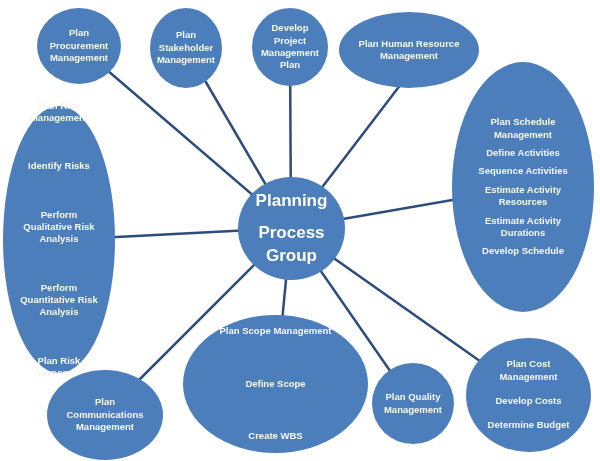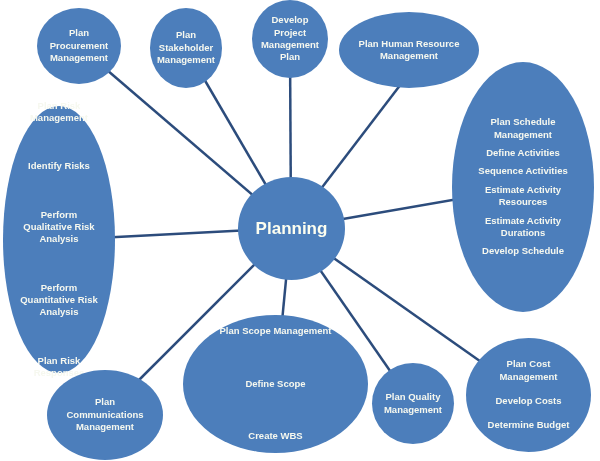--- a/index.html
+++ b/index.html
@@ -57,21 +57,21 @@
 Procurement
 Management</div>
   </div>
 
   <div class="node" style="left:150px;top:8px;width:72px;height:80px">
     <div class="item">Plan
 Stakeholder
 Management</div>
   </div>
 
-  <div class="node" style="left:252px;top:0;width:76px;height:78px">
+  <div class="node" style="left:252px;top:8px;width:76px;height:78px">
     <div class="item">Develop
 Project
 Management
 Plan</div>
   </div>
 
   <div class="node" style="left:339px;top:12px;width:140px;height:76px">
     <div class="item">Plan Human Resource
 Management</div>
   </div>
@@ -97,20 +97,22 @@
 Analysis</div>
     <div class="item">Perform
 Quantitative Risk
 Analysis</div>
     <div class="item">Plan Risk
 Responses</div>
   </div>
 
   <div class="node center-node" style="left:238px;top:177px;width:107px;height:103px">
     <div class="item">Planning</div>
+    <div class="item">Process
+Group</div>
   </div>
 
   <div class="node" style="left:47px;top:370px;width:116px;height:90px">
     <div class="item">Plan
 Communications
 Management</div>
   </div>
 
   <div class="node scope" style="left:183px;top:315px;width:185px;height:138px">
     <div class="item">Plan Scope Management</div>

